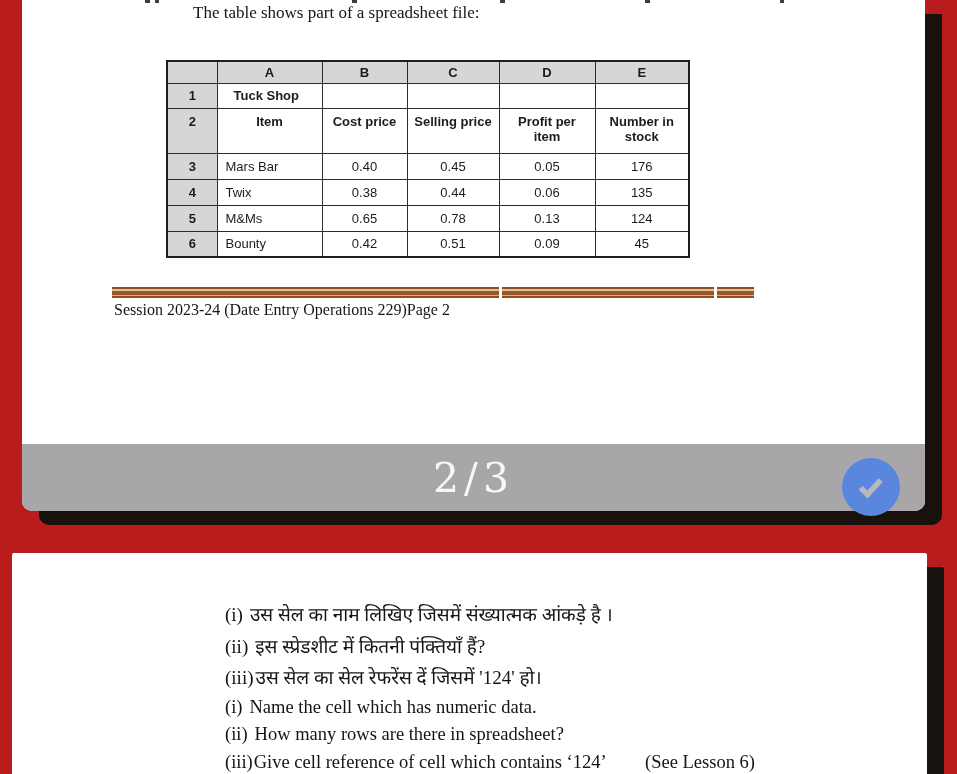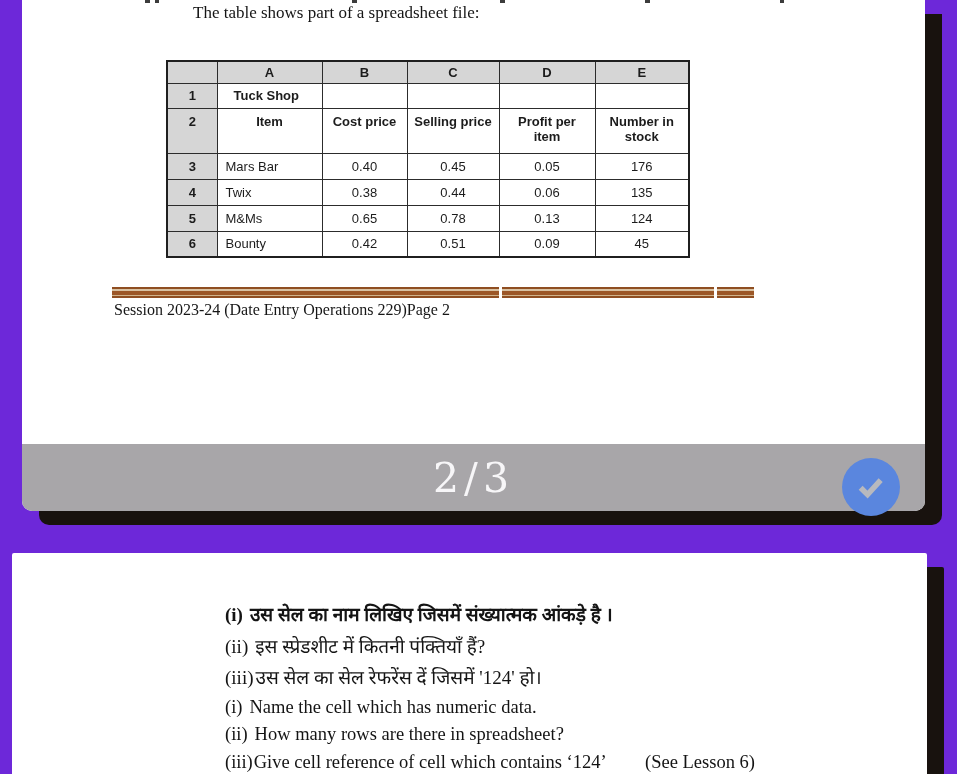--- a/index.html
+++ b/index.html
@@ -1,16 +1,16 @@
 <!DOCTYPE html>
 <html><head>
 <meta charset="utf-8">
 <style>
   html,body{margin:0;padding:0;background:#251c17;}
-  .screen{position:relative;width:957px;height:774px;background:#6d28d9;overflow:hidden;
+  .screen{position:relative;width:957px;height:774px;background:#b91c1c;overflow:hidden;
           font-family:"Liberation Serif",serif;}
 
   
   .page-card{position:absolute;background:#ffffff;}
   .page1{left:22px;top:0;width:903px;height:511px;border-radius:0 0 10px 10px;
          box-shadow:17px 14px 0 #18120e;}
   .page2{left:12px;top:553px;width:915px;height:260px;border-radius:2px;
          box-shadow:17px 14px 0 #18120e;}
 
   
@@ -163,21 +163,21 @@
           <svg width="40" height="40" viewBox="0 0 58 58">
             <polyline points="14,30 24,40 43,19" fill="none" stroke="#b8b9be" stroke-width="8" stroke-linecap="butt" stroke-linejoin="miter"></polyline>
           </svg>
         </span>
       </button>
     </div>
   </div>
 
   <div class="page-card page2">
 
-    <div class="qline hi" style="top:48px;font-weight:bold;">
+    <div class="qline hi" style="top:48px;">
       <span class="qnum">(i)</span><span>उस सेल का नाम लिखिए जिसमें संख्यात्मक आंकड़े है ।</span>
     </div>
     <div class="qline hi" style="top:80px;">
       <span class="qnum">(ii)</span><span>इस स्प्रेडशीट में कितनी पंक्तियाँ हैं?</span>
     </div>
     <div class="qline hi" style="top:111px;">
       <span class="qnum" style="margin-right:2px;">(iii)</span><span>उस सेल का सेल रेफरेंस दें जिसमें '124' हो।</span>
     </div>
 
     <div class="qline en" style="top:144px;">

